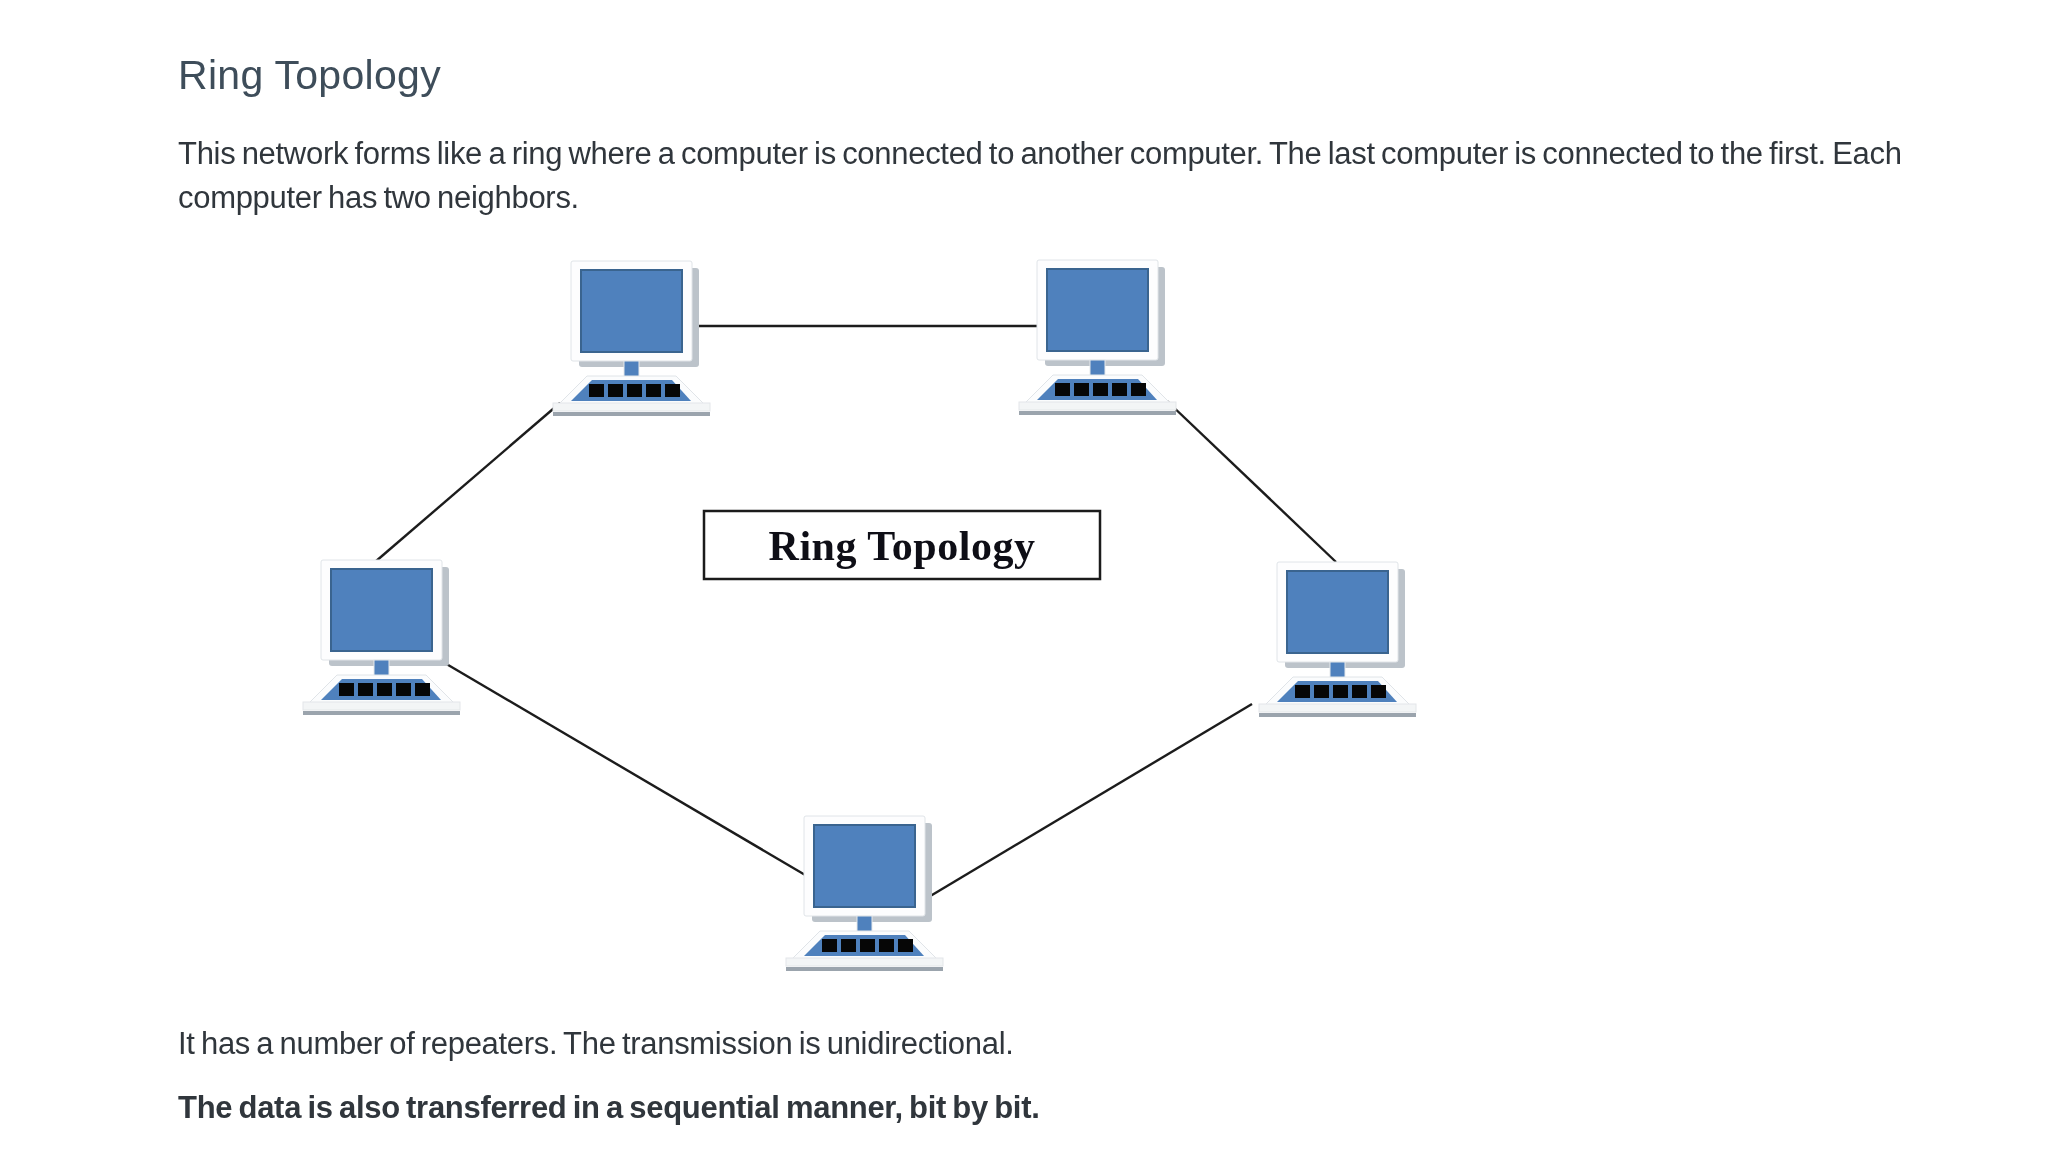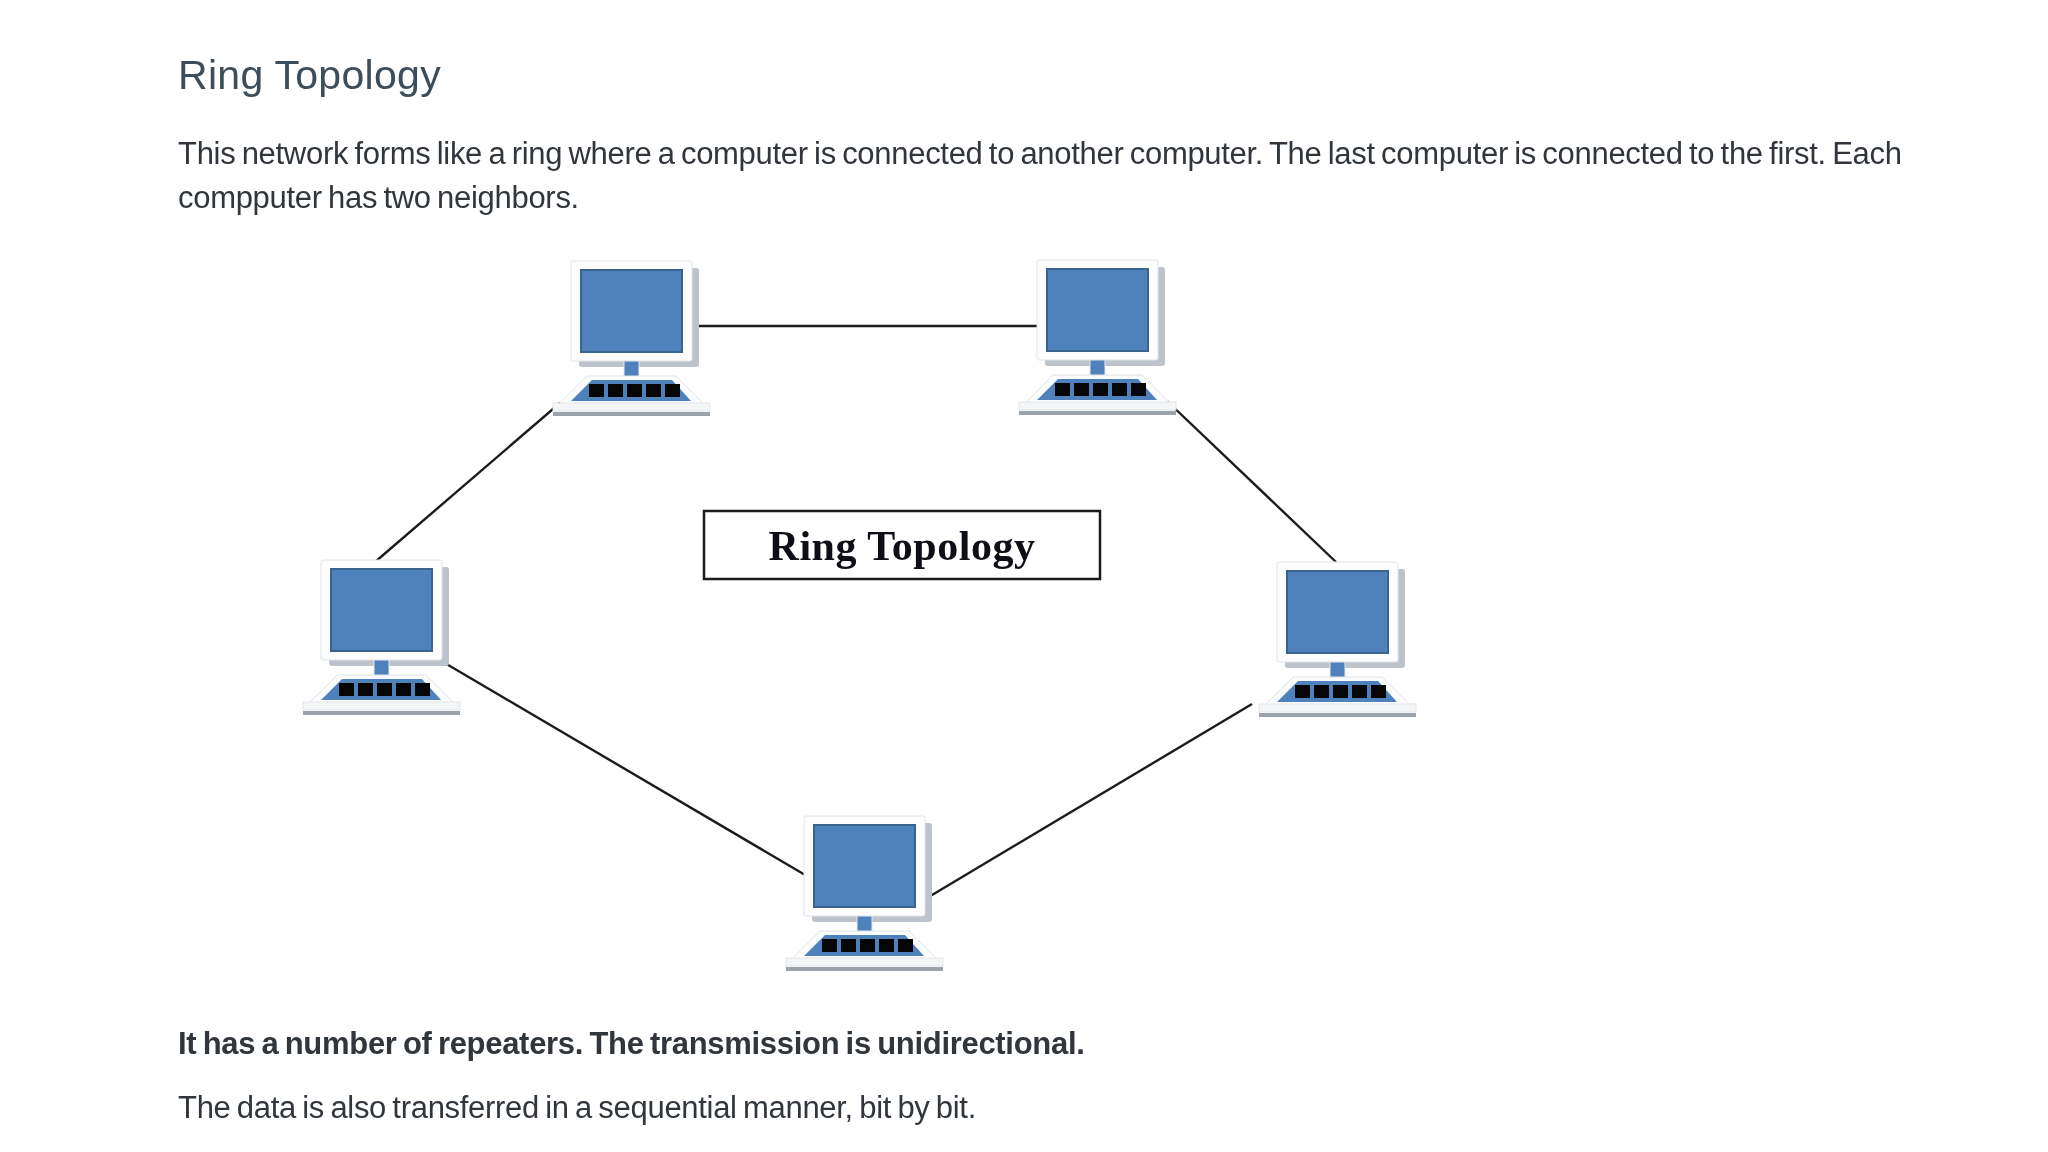--- a/index.html
+++ b/index.html
@@ -23,22 +23,22 @@
   .para {
     position: absolute;
     left: 178px;
     color: #30363c;
     font-size: 31px;
     line-height: 44px;
     letter-spacing: -0.3px;
     word-spacing: -2px;
   }
   .intro { top: 132px; width: 1872px; }
-  .para-repeaters { top: 1022px; width: 1600px; font-weight: bold; }
-  .para-sequential { top: 1086px; width: 1600px; }
+  .para-repeaters { top: 1022px; width: 1600px; }
+  .para-sequential { top: 1086px; width: 1600px; font-weight: bold; }
   .diagram-layer {
     position: absolute;
     left: 0; top: 0;
     width: 2048px; height: 1152px;
   }
   .diagram-layer svg { display: block; width: 100%; height: 100%; }
   .diagram-label-text {
     font-family: "Liberation Serif", serif;
     font-weight: 700;
     font-size: 42px;

